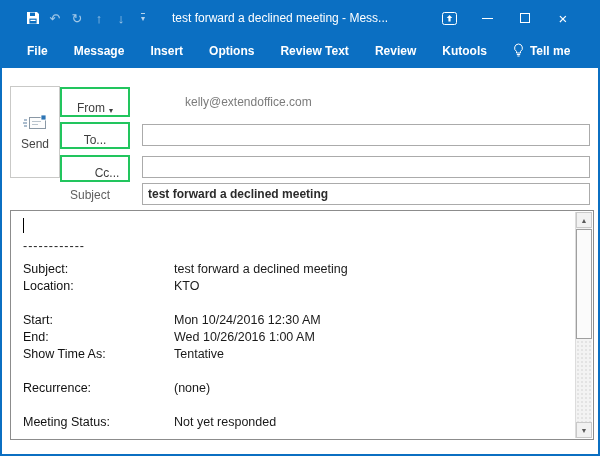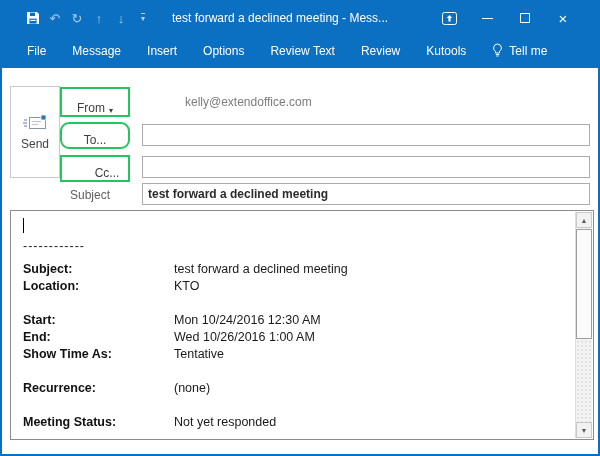--- a/index.html
+++ b/index.html
@@ -22,37 +22,37 @@
   .wcontrols{ display:flex; align-items:center; margin-right:16px; }
   .wc-btn{ width:38px; display:flex; justify-content:center; align-items:center; height:32px; }
   .min-bar{ width:11px; height:1px; background:#fff; display:block; }
   .max-box{ width:10px; height:10px; border:1px solid #fff; display:block; }
   .close-glyph{ font-size:15px; line-height:1; color:#fff; }
   
   .ribbon{
     position:absolute; left:0; top:32px; right:0; height:34px;
     background:#0b6fc2; display:flex; align-items:center; padding-left:12px;
   }
-  .rtab{ color:#fff; font-size:12px; padding:0 13px; height:34px; display:flex; align-items:center; cursor:default; }
+  .rtab{ color:#fff; font-size:12px; padding:0 13px; height:34px; display:flex; align-items:center; cursor:default;font-weight:bold; }
   .rtab.tellme{ display:flex; gap:6px; align-items:center; }
   
   .form{ position:absolute; left:0; top:66px; right:0; height:141px; background:#fff; }
   .send-btn{
     position:absolute; left:8px; top:18px; width:50px; height:92px;
     border:1px solid #c9c9c7; background:#fff; display:flex; flex-direction:column;
     align-items:center; justify-content:center; cursor:pointer;
   }
   .send-label{ font-size:12px; color:#444; }
   .hbtn{
     position:absolute; left:58px; width:70px; border:2px solid #22c55e; background:#fff;
     display:flex; align-items:flex-end; justify-content:center; font-size:12px; color:#3f3f3f; cursor:pointer;
   }
   .from-btn{ top:19px; height:30px; gap:4px; }
   .from-caret{ font-size:8px; color:#3f3f3f; }
-  .to-btn{ top:54px; height:27px;border-radius:9px; }
+  .to-btn{ top:54px; height:27px; }
   .cc-btn{ top:87px; height:27px;padding-left:24px; }
   .from-value{ position:absolute; left:150px; top:27px; font-size:12px; color:#7b7b7b;padding-left:33px; }
   .field{
     position:absolute; left:140px; width:448px; height:22px;
     border:1px solid #ababab; background:#fff; font-family:"Liberation Sans",sans-serif;
     font-size:12px; color:#262626; padding:0 5px; outline:none;
   }
   .to-field{ top:56px; }
   .cc-field{ top:88px; }
   .subject-label{ position:absolute; left:68px; top:120px; font-size:12px; color:#5f5f5f; }
@@ -61,21 +61,21 @@
   .bodybox{
     position:absolute; left:8px; top:208px; width:584px; height:230px;
     border:1px solid #8c8c8c; background:#fff;
   }
   .bodycontent{ position:absolute; left:0; top:0; right:18px; bottom:0; padding:7px 0 0 12px;
     font-size:12.5px; color:#111; overflow:hidden; cursor:text; }
   .caret{ width:1px; height:15px; background:#000; }
   .sep{ margin-top:6px; font-size:12.5px; color:#222; letter-spacing:1px; }
   .details{ margin-top:8px; }
   .drow{ display:grid; grid-template-columns:151px auto; line-height:17px; }
-  .dlbl{ font-weight:bold; color:#111; }
+  .dlbl{ font-weight:normal; color:#111; }
   .dval{ color:#1a1a1a; }
   .gap{ margin-top:17px; }
   
   .scrollbar{
     position:absolute; top:1px; right:1px; bottom:1px; width:17px;
     background:#f3f3f3;
     background-image:radial-gradient(#e3e3e3 1px, transparent 1px);
     background-size:4px 4px; border-left:1px solid #dcdcdc;
   }
   .sb-btn{

